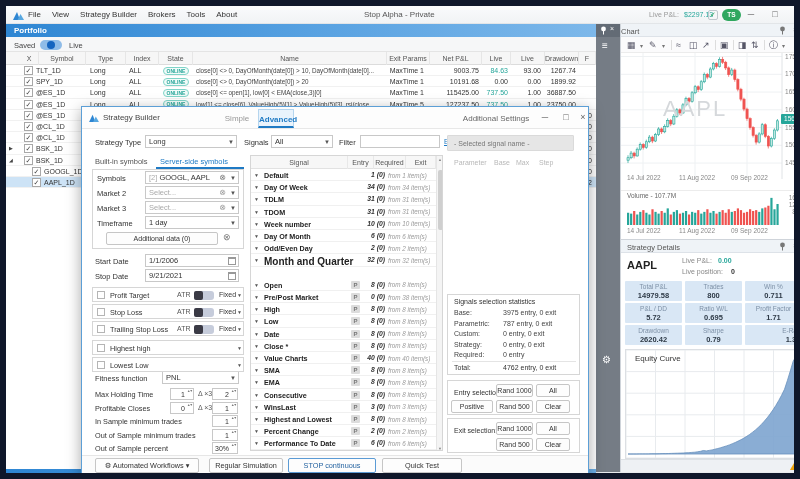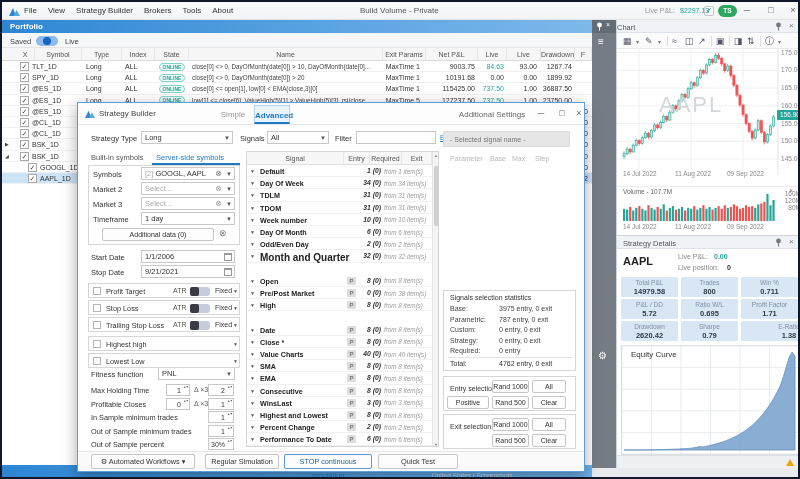--- a/index.html
+++ b/index.html
@@ -1,17 +1,17 @@
 <!DOCTYPE html>
 <html><head>
 <meta charset="utf-8">
 <style>
   * { margin:0; padding:0; box-sizing:border-box; font-family:"Liberation Sans",sans-serif; }
   html,body { background:#dfe3e8; }
-  #root { position:relative; width:800px; height:479px; background:#fca5a5; border:2px solid #0f172a; overflow:hidden; font-size:8px; color:#333; }
+  #root { position:relative; width:800px; height:479px; background:#fca5a5; border:6px solid #0f172a; overflow:hidden; font-size:8px; color:#333; }
   .abs { position:absolute; }
   .titlebar { left:0; top:0; width:800px; height:18px; background:linear-gradient(#fafbfc,#f1f3f5); border-bottom:1px solid #e2e5e8; }
   .menu-item { display:inline-block; margin-right:11px; font-size:8px; color:#333; }
   .win-title { font-size:8px; color:#555; }
   .pnl-green { color:#26a69a; }
   .winbtn { font-size:9px; color:#666; width:14px; text-align:center; }
   .pf-bar { left:0; top:18px; width:590px; height:13px; background:linear-gradient(90deg,#2e86d3,#5aa3e2 55%,#7db8ea); color:#fff; font-size:8px; line-height:13px; padding-left:8px; font-weight:bold; }
   .toggle-row { left:0; top:31px; width:590px; height:15px; background:#f6f7f8; border-bottom:1px solid #e4e4e4; }
   .tbl-head { left:0; top:46px; width:590px; height:13px; background:#f6f6f6; border-bottom:1px solid #dcdcdc; }
   .hcell { position:absolute; top:0; height:13px; font-size:7px; color:#555; text-align:center; line-height:13px; border-right:1px solid #e6e6e6; overflow:hidden; }
@@ -45,21 +45,21 @@
 <body>
 
 <div id="root">
 
   <div class="abs titlebar">
     <svg class="abs" style="left:7px;top:4px" width="11" height="10" viewBox="0 0 11 10">
         <polygon points="0,10 4,2 7,10" fill="#2e86d3"></polygon>
         <polygon points="4.5,10 7.5,4 11,10" fill="#57a7e0"></polygon>
       </svg>
     <div class="abs" id="menubar" style="left:22px;top:4px;white-space:nowrap"><span class="menu-item">File</span><span class="menu-item">View</span><span class="menu-item">Strategy Builder</span><span class="menu-item">Brokers</span><span class="menu-item">Tools</span><span class="menu-item">About</span></div>
-    <div class="abs win-title" style="left:358px;top:4px">Build Volume - Private</div>
+    <div class="abs win-title" style="left:358px;top:4px">Stop Alpha - Private</div>
     <div class="abs" style="left:643px;top:4.5px;font-size:7px;color:#999">Live P&amp;L:</div>
     <div class="abs pnl-green" style="left:678px;top:4.5px;font-size:7px">$2297.13</div>
     <div class="abs" style="left:702px;top:4px;width:10px;height:10px;border:1px solid #c0c8ce;border-radius:2px;color:#2fa75f;font-size:7px;line-height:8px;text-align:center">✓</div>
     <div class="abs" style="left:716px;top:3px;width:19px;height:12px;border-radius:6px;background:#2fa75f;color:#fff;font-size:6.5px;font-weight:bold;text-align:center;line-height:12px">TS</div>
     <div class="abs winbtn" style="left:738px;top:3px">─</div>
     <div class="abs winbtn" style="left:762px;top:3px">□</div>
     <div class="abs winbtn" style="left:784px;top:3px">×</div>
   </div>
 
   <div class="abs pf-bar">Portfolio</div>
@@ -609,20 +609,27 @@
             <div style="position: absolute; left: 112px; top: 2px; width: 22px; font-size: 6.8px; font-style: italic; font-weight: bold; color: rgb(51, 51, 51); text-align: right; white-space: nowrap;">0 (0)</div>
             <div style="position: absolute; left: 137px; top: 2.5px; font-size: 6.3px; font-style: italic; color: rgb(154, 154, 154); white-space: nowrap;">from 38 item(s)</div>
           </div>
           <div class="sigrow" style="top: 134.2px;">
             <div style="position: absolute; left: 3px; top: 3px; font-size: 5px; color: rgb(85, 85, 85);">▼</div>
             <div style="position: absolute; left: 13px; top: 2px; font-size: 7.2px; font-weight: bold; color: rgb(34, 34, 34); white-space: nowrap;">High</div>
             <div style="position: absolute; left: 100px; top: 2px; width: 9px; height: 8px; background: rgb(220, 220, 220); color: rgb(119, 119, 119); font-size: 6px; font-weight: bold; text-align: center; line-height: 8px; border-radius: 1px;">P</div>
             <div style="position: absolute; left: 112px; top: 2px; width: 22px; font-size: 6.8px; font-style: italic; font-weight: bold; color: rgb(51, 51, 51); text-align: right; white-space: nowrap;">8 (0)</div>
             <div style="position: absolute; left: 137px; top: 2.5px; font-size: 6.3px; font-style: italic; color: rgb(154, 154, 154); white-space: nowrap;">from 8 item(s)</div>
           </div>
+          <div class="sigrow" style="top: 146.4px;">
+            <div style="position: absolute; left: 3px; top: 3px; font-size: 5px; color: rgb(85, 85, 85);">▼</div>
+            <div style="position: absolute; left: 13px; top: 2px; font-size: 7.2px; font-weight: bold; color: rgb(34, 34, 34); white-space: nowrap;">Low</div>
+            <div style="position: absolute; left: 100px; top: 2px; width: 9px; height: 8px; background: rgb(220, 220, 220); color: rgb(119, 119, 119); font-size: 6px; font-weight: bold; text-align: center; line-height: 8px; border-radius: 1px;">P</div>
+            <div style="position: absolute; left: 112px; top: 2px; width: 22px; font-size: 6.8px; font-style: italic; font-weight: bold; color: rgb(51, 51, 51); text-align: right; white-space: nowrap;">8 (0)</div>
+            <div style="position: absolute; left: 137px; top: 2.5px; font-size: 6.3px; font-style: italic; color: rgb(154, 154, 154); white-space: nowrap;">from 8 item(s)</div>
+          </div>
           <div class="sigrow" style="top: 158.6px;">
             <div style="position: absolute; left: 3px; top: 3px; font-size: 5px; color: rgb(85, 85, 85);">▼</div>
             <div style="position: absolute; left: 13px; top: 2px; font-size: 7.2px; font-weight: bold; color: rgb(34, 34, 34); white-space: nowrap;">Date</div>
             <div style="position: absolute; left: 100px; top: 2px; width: 9px; height: 8px; background: rgb(220, 220, 220); color: rgb(119, 119, 119); font-size: 6px; font-weight: bold; text-align: center; line-height: 8px; border-radius: 1px;">P</div>
             <div style="position: absolute; left: 112px; top: 2px; width: 22px; font-size: 6.8px; font-style: italic; font-weight: bold; color: rgb(51, 51, 51); text-align: right; white-space: nowrap;">8 (0)</div>
             <div style="position: absolute; left: 137px; top: 2.5px; font-size: 6.3px; font-style: italic; color: rgb(154, 154, 154); white-space: nowrap;">from 8 item(s)</div>
           </div>
           <div class="sigrow" style="top: 170.8px;">
             <div style="position: absolute; left: 3px; top: 3px; font-size: 5px; color: rgb(85, 85, 85);">▼</div>
             <div style="position: absolute; left: 13px; top: 2px; font-size: 7.2px; font-weight: bold; color: rgb(34, 34, 34); white-space: nowrap;">Close *</div>

